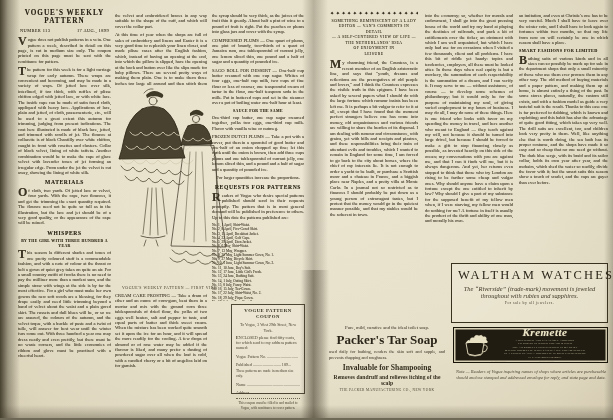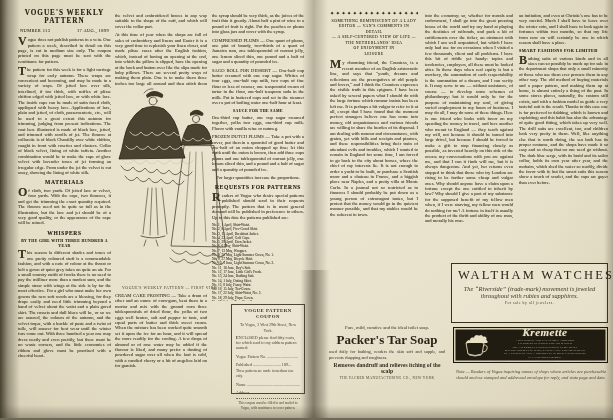--- a/index.html
+++ b/index.html
@@ -173,20 +173,21 @@
 THE NETHERLANDS' IDEA
 OF ENJOYMENT IN
 LEISURE</div>
     <p><span class="dc">M</span><span>y charming friend, the Countess, is a recent member of an English aristocratic line, and says that "youth, dreams and reflections are the prerogatives of old people and lovers," and I think the Countess expresses the visible truth in this epigram. I have been asked by several papers what I should do with the large fortune which rumour insists has been left me. It is perhaps a bit vulgar to refer to it at all, except that I have found that the moment perfect strangers believe one has come into money, old acquaintances and various friends are willing to share the burden of its disposal. I am dealing with rumour and circumstance, with grains, yet with bills and receipts and piastres, and these responsibilities bring their train of attendant evils and troubles, which I wanted to remain in England for some time, I am forced to go back to the city about horses, where the chief of my interests lie. It is not enough to order a yacht to be built, or purchase a Scottish moor and a chateau in France, and a biggish place near Naples, and a pretty villa at Monte Carlo. In a journal not so restricted as to finances I should probably be put down as a young person of extravagant tastes, but I protest that the money would go in the quietest manner possible, and that my stables would be the soberest in town.</span></p>
   </div>
 
   <div class="abs packer" style="left:327px;top:325px;width:120px;height:80px;">
     <div class="pk-tag">Pure, mild, curative and the ideal toilet soap.</div>
     <div class="pk-brand">Packer's Tar Soap</div>
     <div class="pk-body">used daily for bathing, renders the skin soft and supple, and prevents chapping and roughness.</div>
+    <div class="pk-sub1">Invaluable for Shampooing</div>
     <div class="pk-sub2">Removes dandruff and relieves itching of the scalp</div>
     <div class="pk-co">THE PACKER MANUFACTURING CO., NEW YORK</div>
   </div>
 
   <div class="abs col" style="left:425px;top:13px;width:88px;height:246px;">
     <p>into the economy; so, whether for morals and endowment, I shall go into the great pressing house of the world and try my hand at playing the destinies of railroads, and pack a kit of entitlements over the ticker, an ointment with which I am well acquainted, but which I have only had use for on occasions when I visited a few thousands, client and all problems. I have this bit of riddle yet handy: topics and tendencies, employers, all these must be looked after. In those days when real equity is but a mockery, the summation of each respectability is the summation of a dream, and I can verify it. It may serve to me — without assistance, of course — to develop some schemes of philanthropy; but it would only be for the purpose of maintaining my soul, of giving varied employment to my hours of business. I may do all, I may do none of these things. Here is one friend who looks with favor on my spending the money in travel, and here another who meant to England — they teach against my will, not because it should be turned into large drivel, but because I should be forced to make a gift to stop financing closely as possible, as invested heavily on this side of the ocean; my conversations with you are against me, and that I can it finds will me, but it is always dangerous. And yet, her returns even stopped to think that those who try London are rising to be farther some cheap and vulgar ones. Why should anyone have a claim upon a fortune except the one entitled to inherit by law? Why should I give a part of my substance for the supposed benefit of my fellow men when, if I were starving, my fellow men would do nothing for me? A fortune in itself is usually the product of the thrift and ability of one man, and morally his own.</p>
   </div>
 
   <div class="abs col" style="left:519px;top:13px;width:89px;height:246px;">
     <p>an imitation, and even at Christie's one has to be very careful. Much I shall have to leave over the winter coin, and I shall have to look again to fortunes within two months, so that my life from now on will certainly be one in which reason shall have a place.</p>

